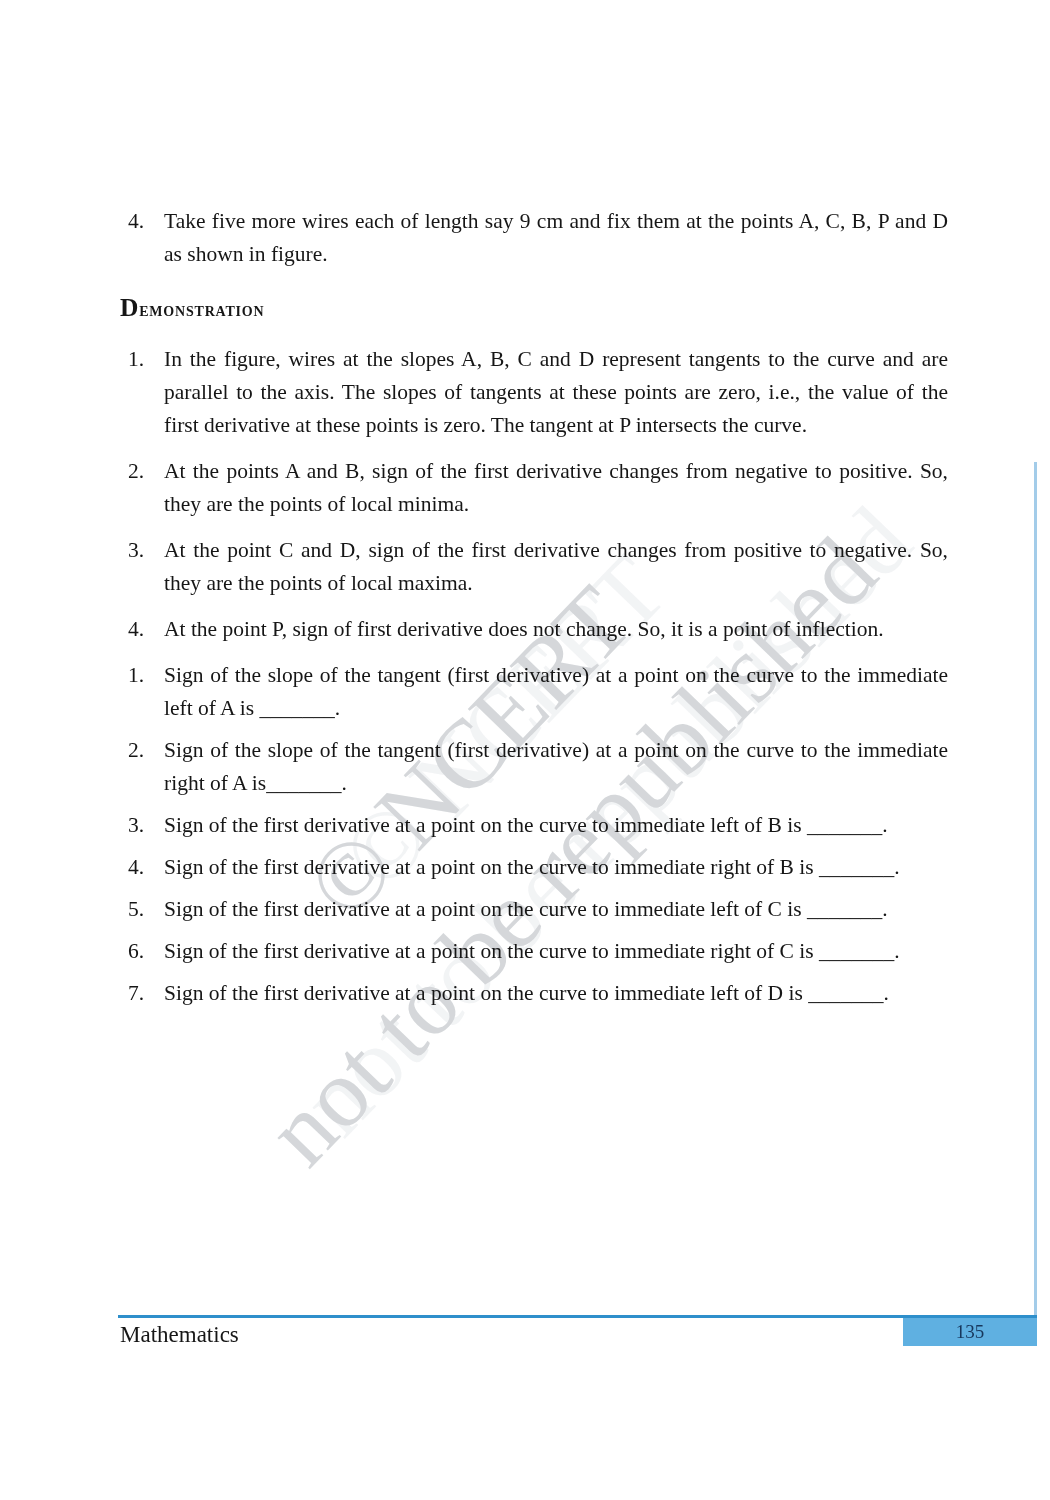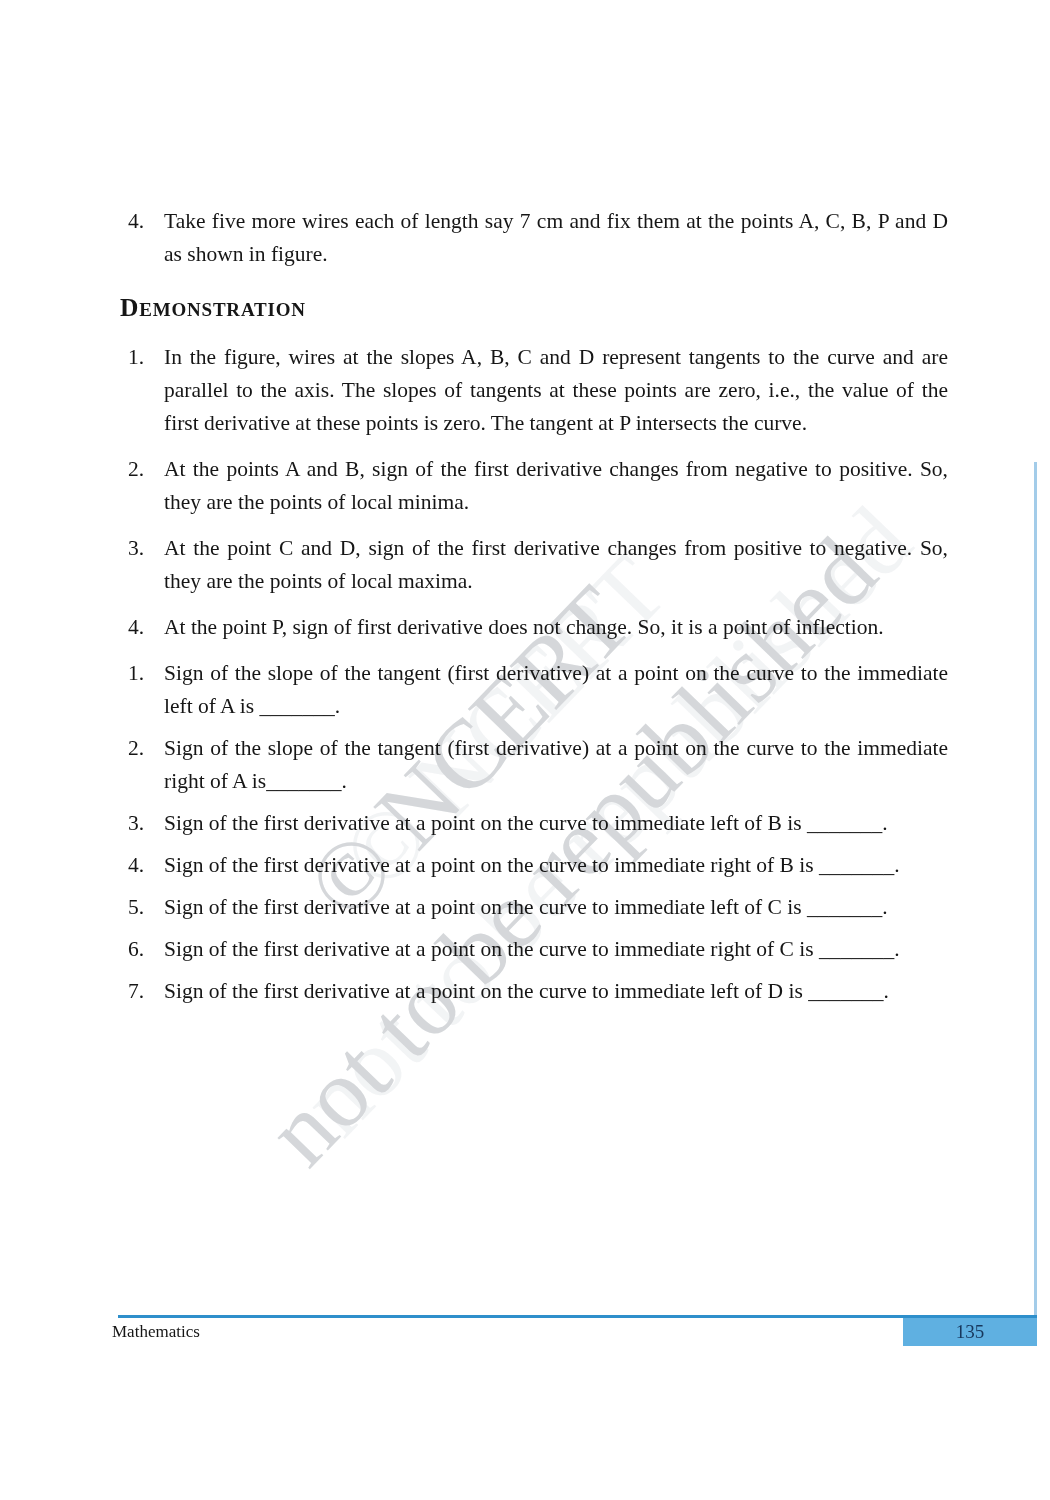--- a/index.html
+++ b/index.html
@@ -47,21 +47,21 @@
     flex:none;
     width:36px;
   }
   .li .txt{
     flex:1;
     text-align:justify;
   }
   .section-heading{
     margin:22px 0 16px 0;
     font-weight:bold;
-    font-size:19px;
+    font-size:14px;
     letter-spacing:.8px;
     text-transform:uppercase;
     line-height:30px;
   }
   .section-heading::first-letter{
     font-size:25.5px;
   }
   
   .side-rule{
     position:absolute;
@@ -73,22 +73,22 @@
   
   .footer-rule{
     position:absolute;
     left:118px;top:1315px;
     width:919px;height:3px;
     background:#2e8fcb;
     z-index:2;
   }
   .footer-label{
     position:absolute;
-    left:112px;top:1322px;
-    font-size:17px;
+    left:120px;top:1322px;
+    font-size:23px;
     z-index:2;
   }
   .page-number-box{
     position:absolute;
     left:903px;top:1318px;
     width:134px;height:28px;
     background:#5fb0e1;
     display:flex;align-items:center;justify-content:center;
     z-index:2;
     text-align:right;
@@ -105,21 +105,21 @@
 
   <div class="watermark">
     <div>© NCERT</div>
     <div>not to be republished</div>
   </div>
 
   <div class="content">
 
     <div class="li">
       <span class="num">4.</span>
-      <span class="txt">Take five more wires each of length say 7 cm and fix them at the points A, C, B, P and D as shown in figure.</span>
+      <span class="txt">Take five more wires each of length say 9 cm and fix them at the points A, C, B, P and D as shown in figure.</span>
     </div>
 
     <div class="section-heading">Demonstration</div>
 
     <div class="demo">
       <div class="li">
         <span class="num">1.</span>
         <span class="txt">In the figure, wires at the slopes A, B, C and D represent tangents to the curve and are parallel to the axis. The slopes of tangents at these points are zero, i.e., the value of the first derivative at these points is zero. The tangent at P intersects the curve.</span>
       </div>
       <div class="li">

